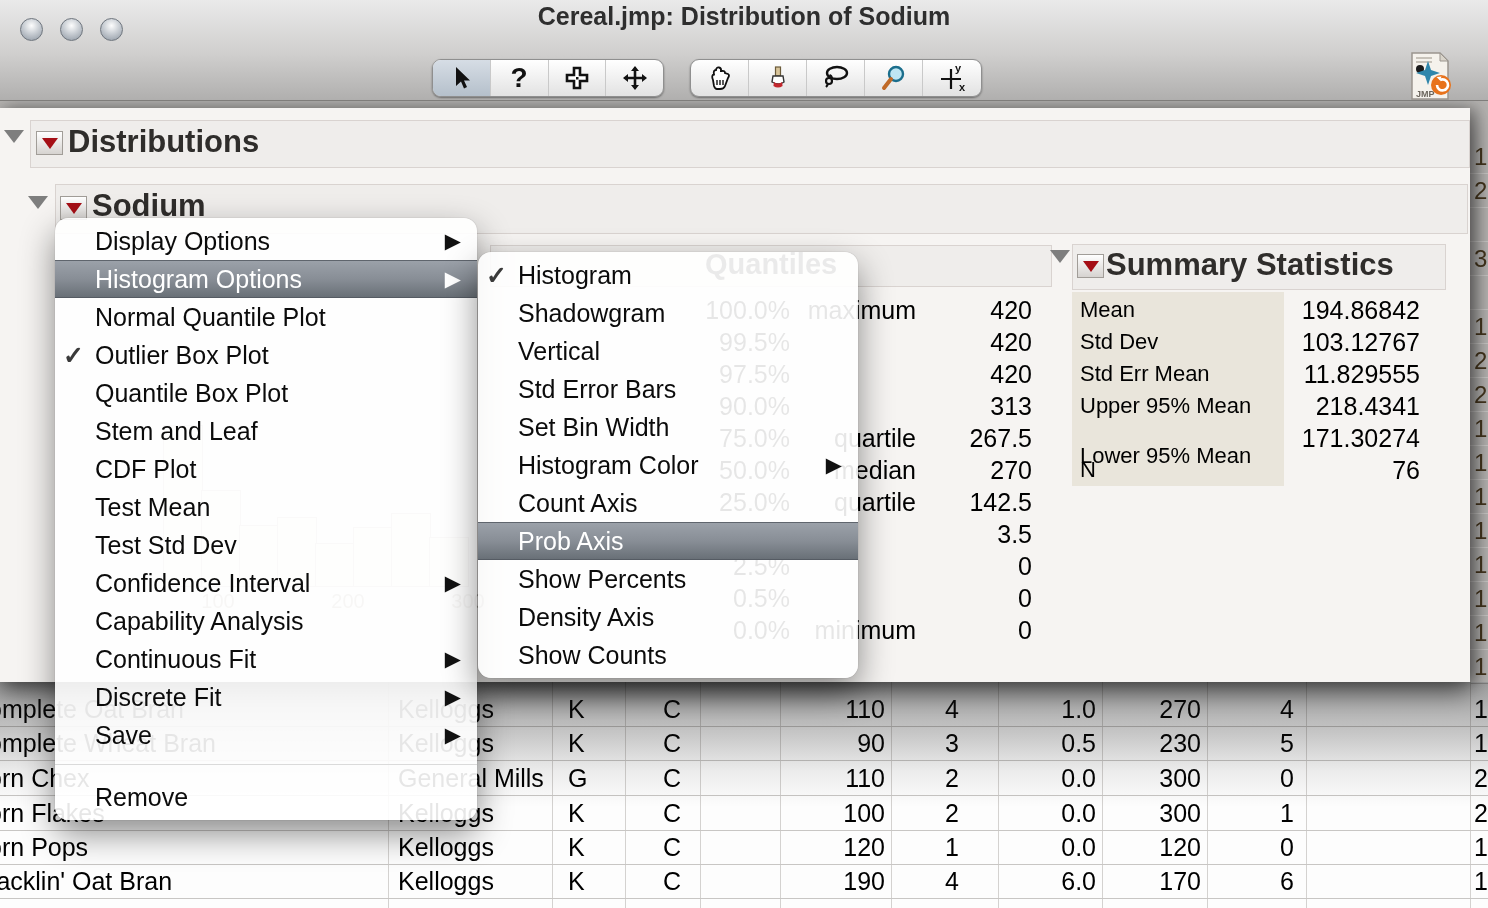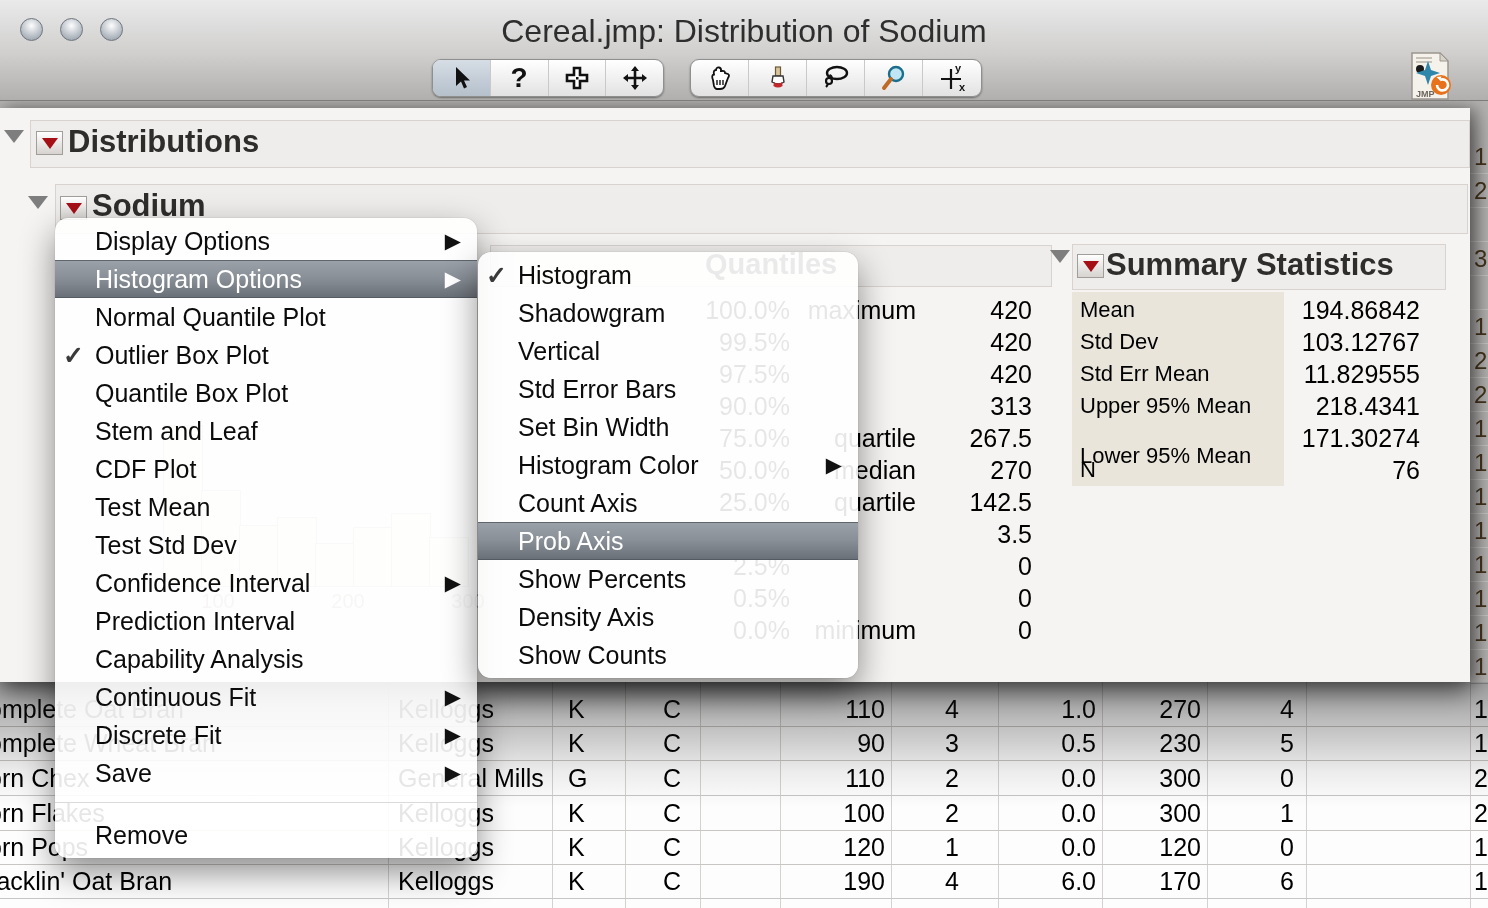--- a/index.html
+++ b/index.html
@@ -6,22 +6,22 @@
   body{width:1488px;height:908px;position:relative;overflow:hidden;
        font-family:"Liberation Sans", sans-serif;background:#b7b5b3;}
 
   
   .titlebar{position:absolute;left:0;top:0;width:1488px;height:100px;
     background:linear-gradient(#eaeaea,#cfcecd 55%,#b0afae);
     border-bottom:1px solid #7f7d7b;z-index:5;}
   .light{position:absolute;top:18px;width:21px;height:21px;border-radius:50%;
     background:radial-gradient(circle at 50% 32%,#fdfdfd,#c9ced4 45%,#8c95a0);
     border:1px solid #6f767e;}
-  .win-title{position:absolute;left:0;top:13px;width:100%;text-align:center;
-    font-size:32px;color:#2e2e2e;}
+  .win-title{position:absolute;left:0;top:2px;width:100%;text-align:center;
+    font-size:25px;color:#2e2e2e;font-weight:bold;}
   .tb-group{position:absolute;top:59px;height:36px;display:flex;
     background:linear-gradient(#ffffff,#e2e2e2);
     border:1px solid #8f8f8f;border-radius:9px;
     box-shadow:0 1px 2px rgba(0,0,0,.4);overflow:hidden;}
   .tb-seg{width:57px;display:flex;align-items:center;justify-content:center;
     border-right:1px solid #c9c9c9;}
   .tb-seg:last-child{border-right:none;}
   .tb-seg.sel{background:linear-gradient(#d6dde5,#b5c0cb);}
   .jmp-icon{position:absolute;left:1408px;top:51px;width:46px;height:50px;}
 
@@ -407,23 +407,20 @@
     <span>Test Mean</span>
   </div>
   <div class="menu-item">
     <span>Test Std Dev</span>
   </div>
   <div class="menu-item">
     <span>Confidence Interval</span>
     <span class="arrow">▶</span>
   </div>
   <div class="menu-item">
-    <span>Prediction Interval</span>
-  </div>
-  <div class="menu-item">
     <span>Capability Analysis</span>
   </div>
   <div class="menu-item">
     <span>Continuous Fit</span>
     <span class="arrow">▶</span>
   </div>
   <div class="menu-item">
     <span>Discrete Fit</span>
     <span class="arrow">▶</span>
   </div>

